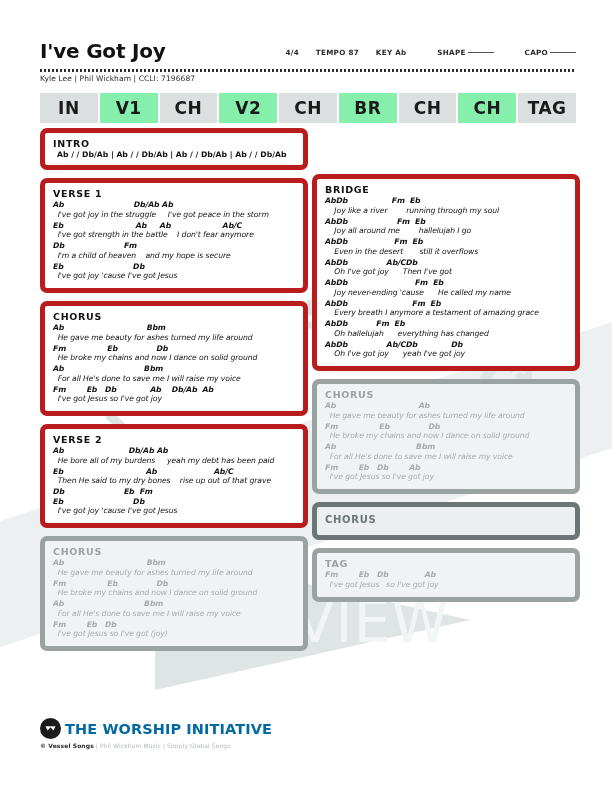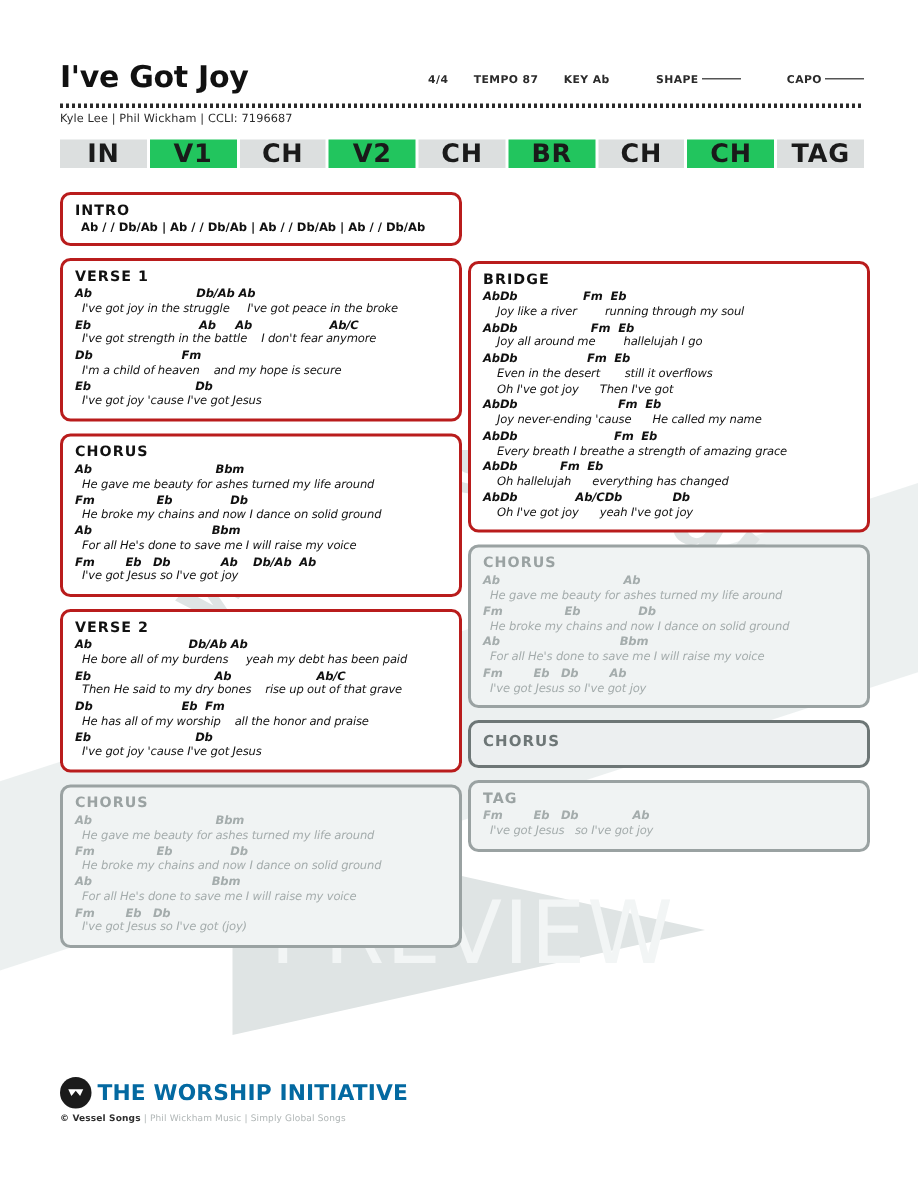--- a/index.html
+++ b/index.html
@@ -55,34 +55,34 @@
   }
   .credits{
     position:absolute;left:40px;top:74px;
     font-family:"DejaVu Sans", sans-serif;
     font-size:7.5px;color:#2a2a2a;letter-spacing:.1px;
   }
 
   
   .nav{position:absolute;left:40px;top:93px;width:536px;display:flex;gap:2px;}
   .nav-btn{
-    flex:1;height:19px;display:flex;align-items:center;justify-content:center;
+    flex:1;height:30px;display:flex;align-items:center;justify-content:center;
     font-family:"DejaVu Sans", sans-serif;font-weight:700;font-size:17px;
     color:#1a1a1a;letter-spacing:.5px;
   }
   .nav-btn.dark{background:#dcdfdf;}
-  .nav-btn.light{background:#22c55e;}
+  .nav-btn.light{background:#86efac;}
 
   
   .col{position:absolute;width:268px;}
   .col-l{left:40px;top:128px;}
   .col-r{left:312px;top:128px;margin-top:46px;}
 
   .box{
-    border:2px solid #b91c1c;border-radius:7px;
+    border:5px solid #b91c1c;border-radius:7px;
     background:#ffffff;
     padding:5px 8px 6px 8px;
     margin-bottom:8px;
     box-sizing:border-box;
     position:relative;
   }
   .box.faded{border-color:#9aa2a2;background:#f0f3f3;}
   .box.empty{padding:7px 8px 9px 8px;background:#eceff0;border-color:#6d7676;}
 
   .sec-name{
@@ -178,21 +178,21 @@
 
       <div class="box">
         <div class="sec-name">INTRO</div>
         <div class="intro-line">Ab / / Db/Ab | Ab / / Db/Ab | Ab / / Db/Ab | Ab / / Db/Ab</div>
       </div>
 
       <div class="box">
         <div class="sec-name">VERSE 1</div>
         <div class="lines">
             <div class="chords">Ab                           Db/Ab Ab</div>
-            <div class="lyrics">  I've got joy in the struggle     I've got peace in the broke</div>
+            <div class="lyrics">  I've got joy in the struggle     I've got peace in the storm</div>
             <div class="chords">Eb                            Ab     Ab                    Ab/C</div>
             <div class="lyrics">  I've got strength in the battle    I don't fear anymore</div>
             <div class="chords">Db                       Fm</div>
             <div class="lyrics">  I'm a child of heaven    and my hope is secure</div>
             <div class="chords">Eb                           Db</div>
             <div class="lyrics">  I've got joy 'cause I've got Jesus</div>
           </div>
       </div>
 
       <div class="box">
@@ -210,21 +210,20 @@
       </div>
 
       <div class="box">
         <div class="sec-name">VERSE 2</div>
         <div class="lines">
             <div class="chords">Ab                         Db/Ab Ab</div>
             <div class="lyrics">  He bore all of my burdens     yeah my debt has been paid</div>
             <div class="chords">Eb                                Ab                      Ab/C</div>
             <div class="lyrics">  Then He said to my dry bones    rise up out of that grave</div>
             <div class="chords">Db                       Eb  Fm</div>
-            <div class="lyrics">  He has all of my worship    all the honor and praise</div>
             <div class="chords">Eb                           Db</div>
             <div class="lyrics">  I've got joy 'cause I've got Jesus</div>
           </div>
       </div>
 
       <div class="box faded">
         <div class="sec-name">CHORUS</div>
         <div class="lines">
             <div class="chords">Ab                                Bbm</div>
             <div class="lyrics">  He gave me beauty for ashes turned my life around</div>
@@ -243,25 +242,26 @@
 
       <div class="box">
         <div class="sec-name">BRIDGE</div>
         <div class="lines">
             <div class="chords">AbDb                 Fm  Eb</div>
             <div class="lyrics">    Joy like a river        running through my soul</div>
             <div class="chords">AbDb                   Fm  Eb</div>
             <div class="lyrics">    Joy all around me        hallelujah I go</div>
             <div class="chords">AbDb                  Fm  Eb</div>
             <div class="lyrics">    Even in the desert       still it overflows</div>
+            <div class="chords">AbDb               Ab/CDb</div>
             <div class="lyrics">    Oh I've got joy      Then I've got</div>
             <div class="chords">AbDb                          Fm  Eb</div>
             <div class="lyrics">    Joy never-ending 'cause      He called my name</div>
             <div class="chords">AbDb                         Fm  Eb</div>
-            <div class="lyrics">    Every breath I breathe a strength of amazing grace</div>
+            <div class="lyrics">    Every breath I anymore a testament of amazing grace</div>
             <div class="chords">AbDb           Fm  Eb</div>
             <div class="lyrics">    Oh hallelujah      everything has changed</div>
             <div class="chords">AbDb               Ab/CDb             Db</div>
             <div class="lyrics">    Oh I've got joy      yeah I've got joy</div>
           </div>
       </div>
 
       <div class="box faded">
         <div class="sec-name">CHORUS</div>
         <div class="lines">

